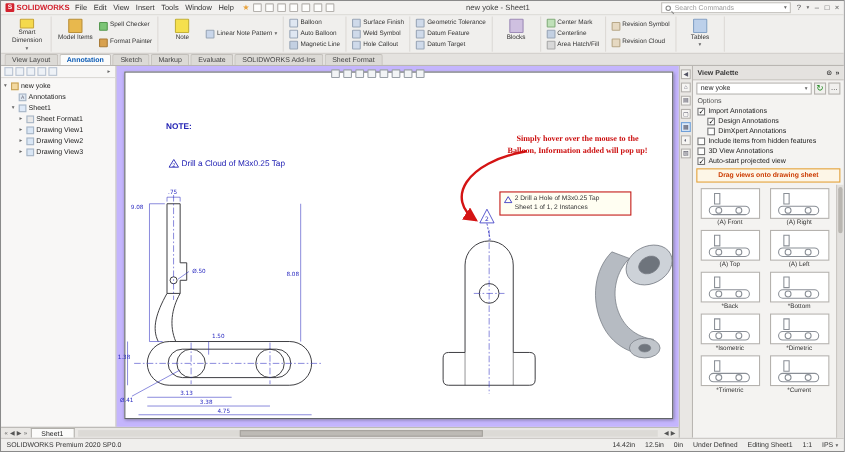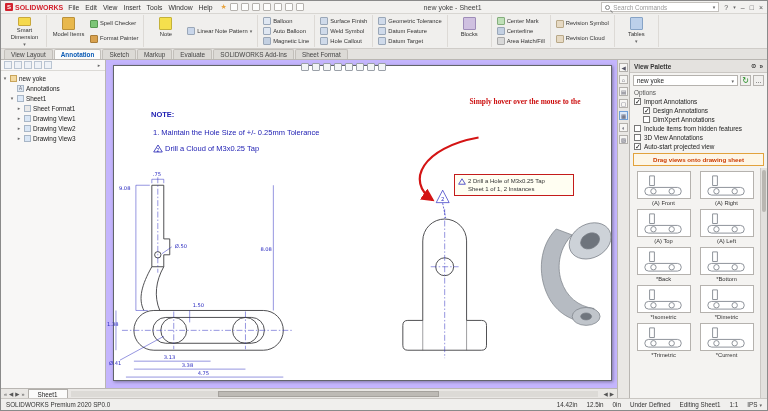--- a/index.html
+++ b/index.html
@@ -55,21 +55,21 @@
 .canvas{flex:1;position:relative;background:#c4b5fd;overflow:hidden}
 .sheet{position:absolute;left:7px;top:5px;right:5px;bottom:7px;background:#fff;border:1px solid #62656a;box-shadow:1px 1px 3px rgba(0,0,0,.35)}
 .dwg-svg{position:absolute;inset:0;width:100%;height:100%}
 .dwg-svg text{font-family:"DejaVu Sans",sans-serif}
 .headsup{position:absolute;left:195px;top:3px;display:flex;gap:3px}
 .hicon{width:8px;height:8px;border:1px solid #9aa0a8;background:#f2f4f6;border-radius:1px}
 .note-title,.note-l1,.note-l2{position:absolute;color:#2222b4;font-size:7.5px;white-space:nowrap}
 .note-title{left:45px;top:50px;font-weight:bold}
 .note-l1{left:47px;top:68px}
 .note-l2{left:47px;top:84px;display:flex;align-items:center;gap:2px}
-.callout{position:absolute;left:330px;top:36px;width:178px;color:#cc0f0f;font-weight:bold;font-size:7.4px;line-height:11px;text-align:center;font-family:"Liberation Serif","DejaVu Serif",serif}
+.callout{position:absolute;left:330px;top:60px;width:178px;color:#cc0f0f;font-weight:bold;font-size:7.4px;line-height:11px;text-align:center;font-family:"Liberation Serif","DejaVu Serif",serif}
 .tooltip{position:absolute;left:348px;top:114px;width:120px;background:#fffef2;border:1.5px solid #c41b1b;padding:2px 3px;font-size:6px;line-height:8px;color:#333;display:flex;flex-direction:column}
 .tt-l1{display:flex;align-items:center;gap:2px;white-space:nowrap}
 .tt-l2{padding-left:10px;white-space:nowrap}
 
 .bottombar{height:10px;background:#e9e7e4;border-top:1px solid #b9b6b2;display:flex;align-items:center;font-size:5.5px;flex:none}
 .navbtns{display:flex;gap:2px;padding:0 3px;color:#555}
 .sheettab{background:#fbfbfa;border:1px solid #b1aeaa;border-bottom:none;padding:0 9px;height:9px;display:flex;align-items:center;font-size:6.3px;color:#222}
 .hscroll{flex:1;margin:1px 3px;height:6px;background:#dcdad6;position:relative}
 .hthumb{position:absolute;left:28%;width:42%;height:6px;background:#bdbab5;border:1px solid #a5a29d}
 
@@ -425,31 +425,31 @@
             <span class="hicon"></span>
             <span class="hicon"></span>
             <span class="hicon"></span>
             <span class="hicon"></span>
             <span class="hicon"></span>
             <span class="hicon"></span>
             <span class="hicon"></span>
           </div>
 
           <div class="note-title">NOTE:</div>
-          <div class="note-l1">1. Maintain the Hole Size of +/- 0.25mm Tolerance</div>
           <div class="note-l2">
             <svg width="10" height="9" viewBox="0 0 10 9">
               <path d="M5 1 L9.3 8 H0.7 Z" fill="none" stroke="#2222b4" stroke-width="0.8"></path>
               <text x="5" y="7.6" font-size="5" fill="#2222b4" text-anchor="middle">2</text>
             </svg>
             <span>Drill a Cloud of M3x0.25 Tap</span>
           </div>
 
           <div class="callout">
             <div>Simply hover over the mouse to the</div>
+            <div>Balloon, Information added will pop up!</div>
           </div>
 
           <div class="tooltip">
             <div class="tt-l1">
               <svg width="8" height="7" viewBox="0 0 10 9">
                 <path d="M5 1 L9.3 8 H0.7 Z" fill="none" stroke="#2a2ac0" stroke-width="1"></path>
               </svg>
               <span>2 Drill a Hole of M3x0.25 Tap</span>
             </div>
             <div class="tt-l2">Sheet 1 of 1, 2 Instances</div>

